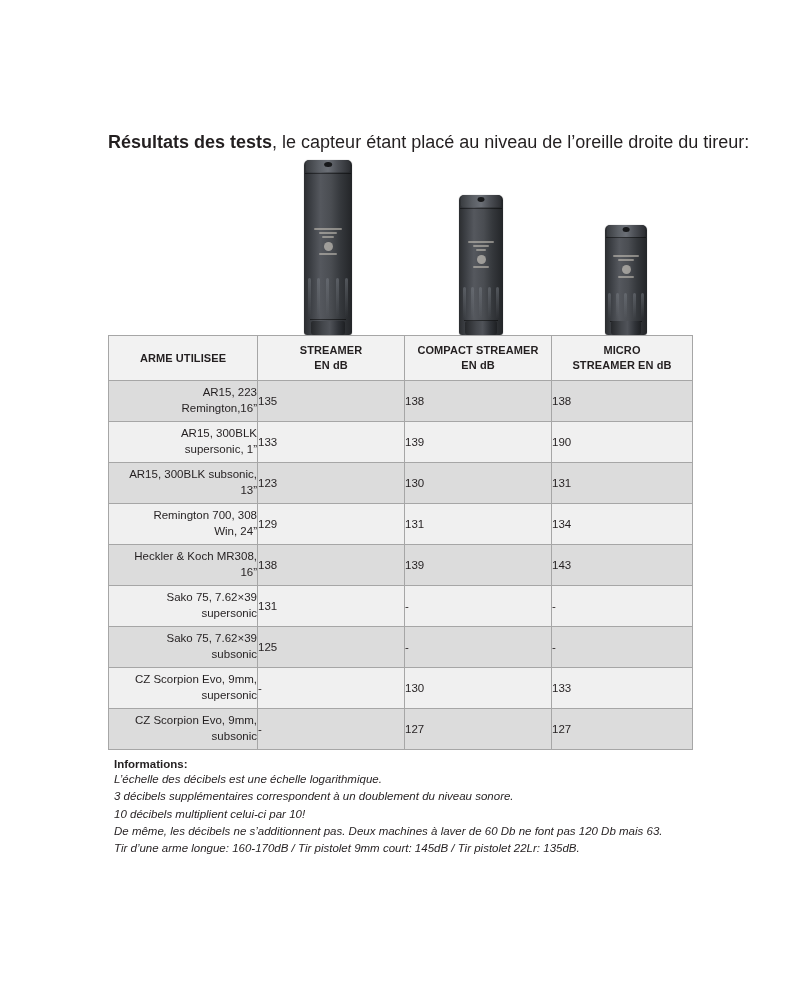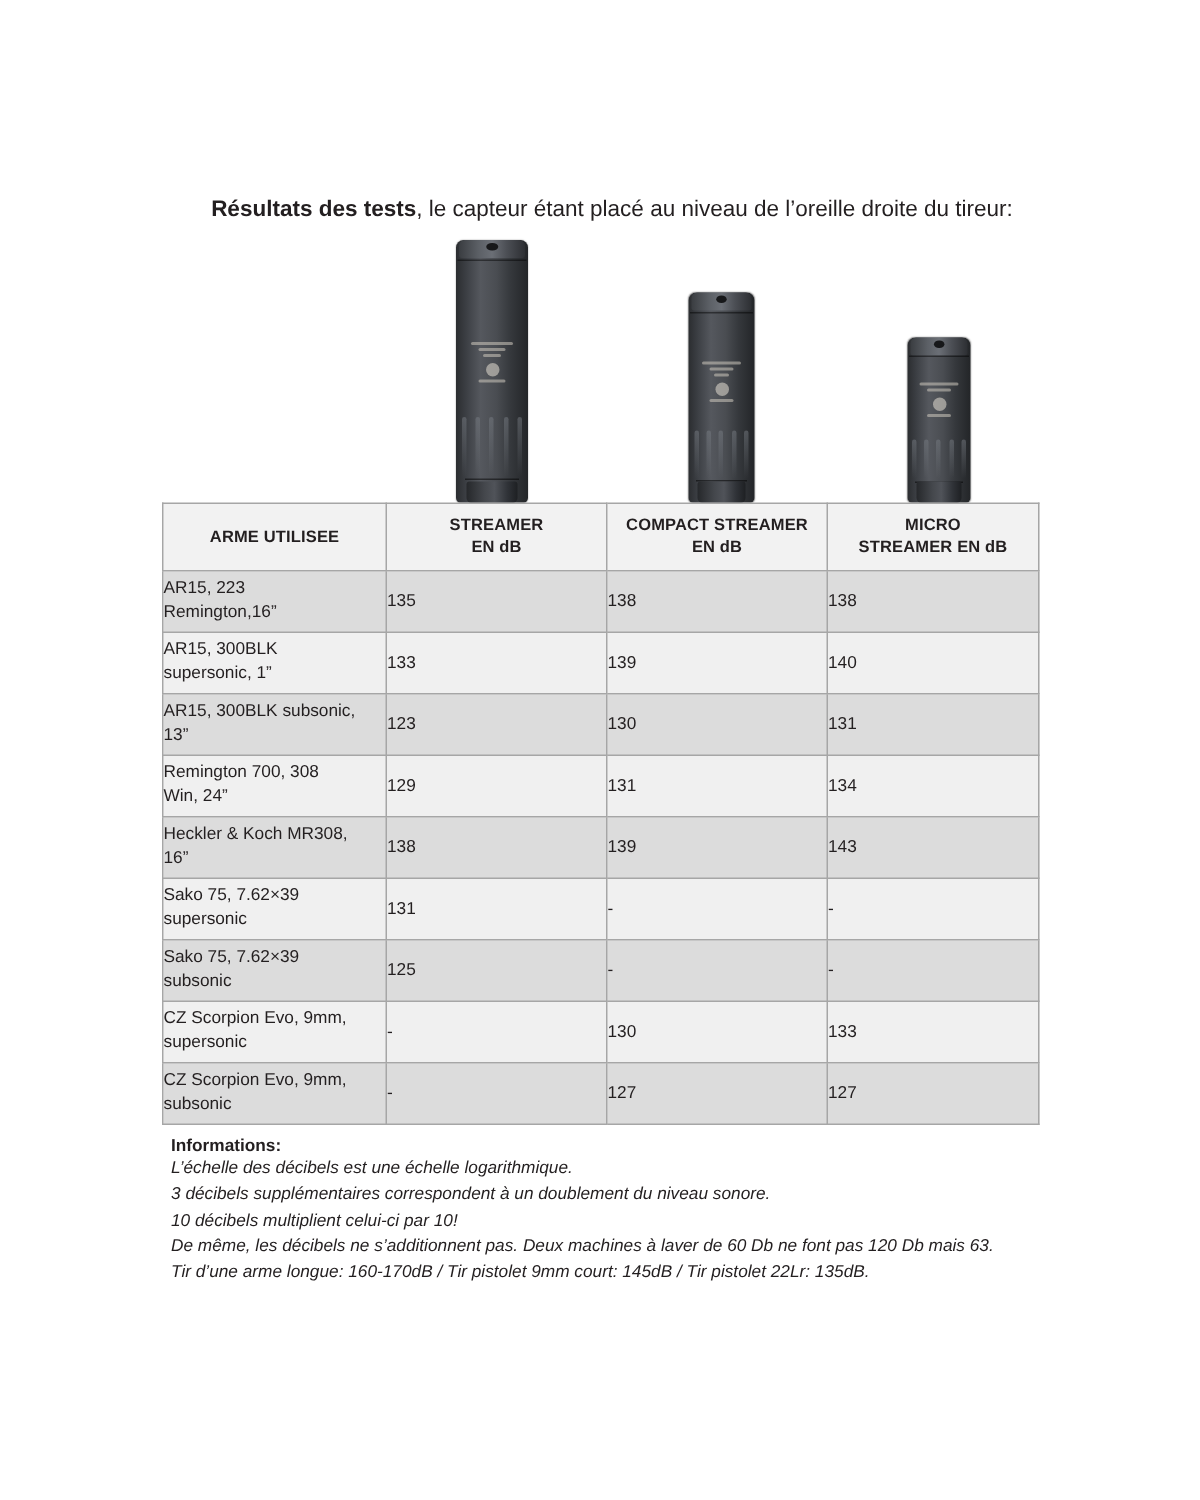--- a/index.html
+++ b/index.html
@@ -15,21 +15,21 @@
     position: relative;
     overflow: hidden;
   }
 
   
   .heading {
     position: absolute;
     left: 108px;
     top: 130px;
     width: 600px;
-    font-size: 15px;
+    font-size: 18px;
     line-height: 1.35;
     text-align: center;
     color: #231f20;
     white-space: nowrap;
   }
   .heading b { font-weight: bold; }
   .heading span.rest { font-weight: normal; }
 
   
   .cans {
@@ -186,21 +186,21 @@
     letter-spacing: .1px;
   }
   table.results tbody td {
     height: 40px;
   }
   .col-arme { width: 149px; }
   .col-num  { width: 147px; }
   .col-last { width: 141px; }
 
   td.arme {
-    text-align: left;
+    text-align: right;
     padding: 0 8px;
     line-height: 1.35;
   }
   td.val {
   }
   tbody tr.odd  td { background: #dcdcdc; }
   tbody tr.even td { background: #f0f0f0; }
 
   
   .info {
@@ -345,21 +345,21 @@
         <td class="val">138</td>
       </tr>
 
       <tr class="even">
         <td class="arme">
           <div>AR15, 300BLK</div>
           <div>supersonic, 1”</div>
         </td>
         <td class="val">133</td>
         <td class="val">139</td>
-        <td class="val">140</td>
+        <td class="val">190</td>
       </tr>
 
       <tr class="odd">
         <td class="arme">
           <div>AR15, 300BLK subsonic,</div>
           <div>13”</div>
         </td>
         <td class="val">123</td>
         <td class="val">130</td>
         <td class="val">131</td>

